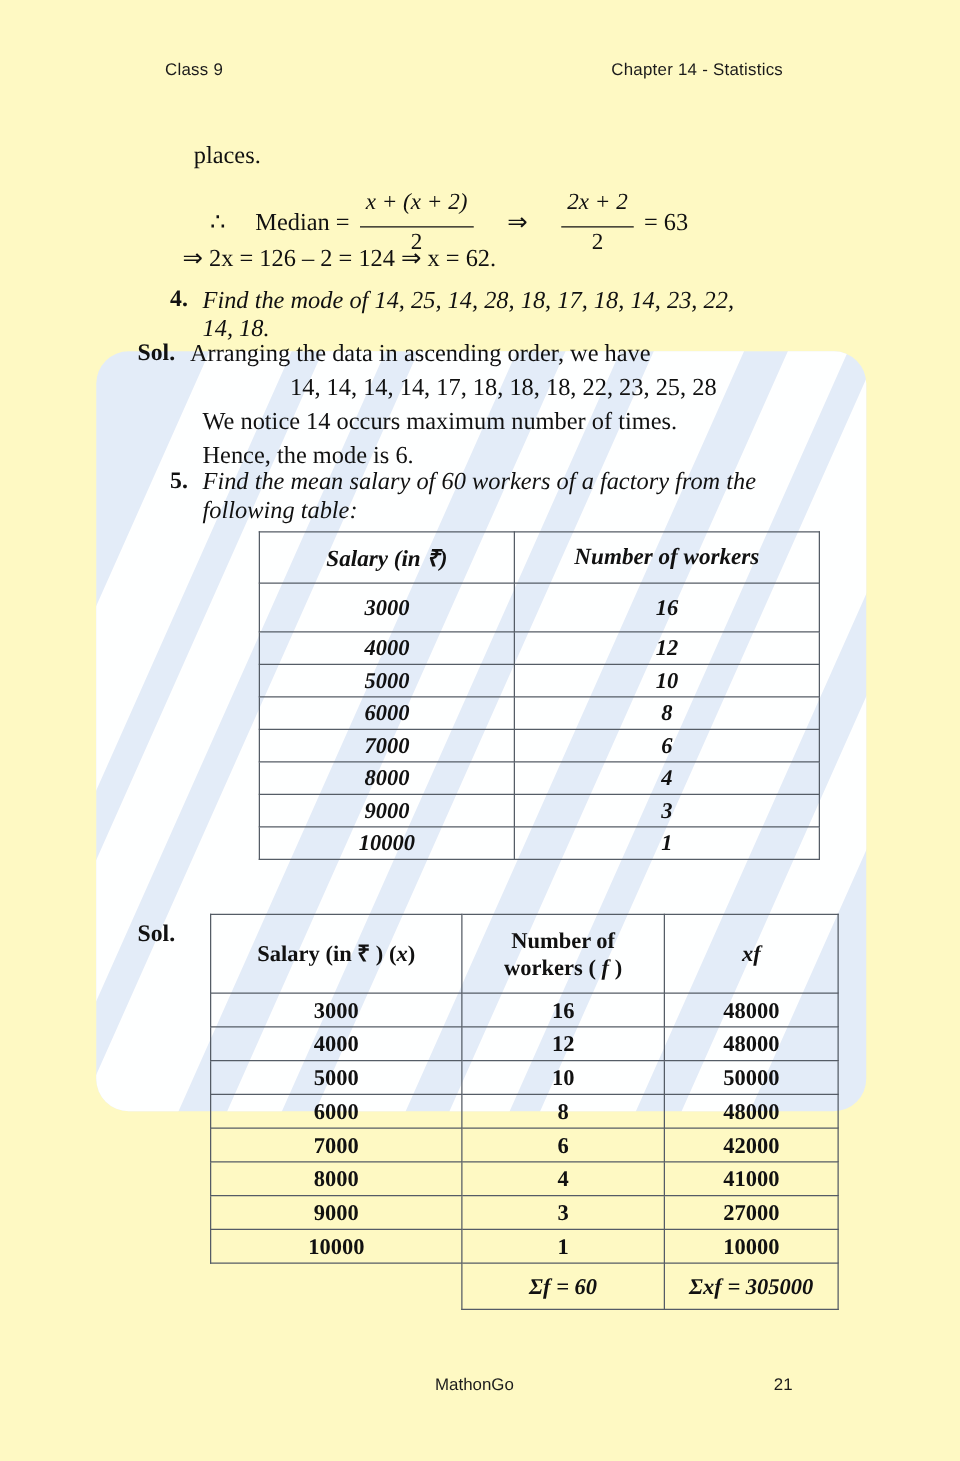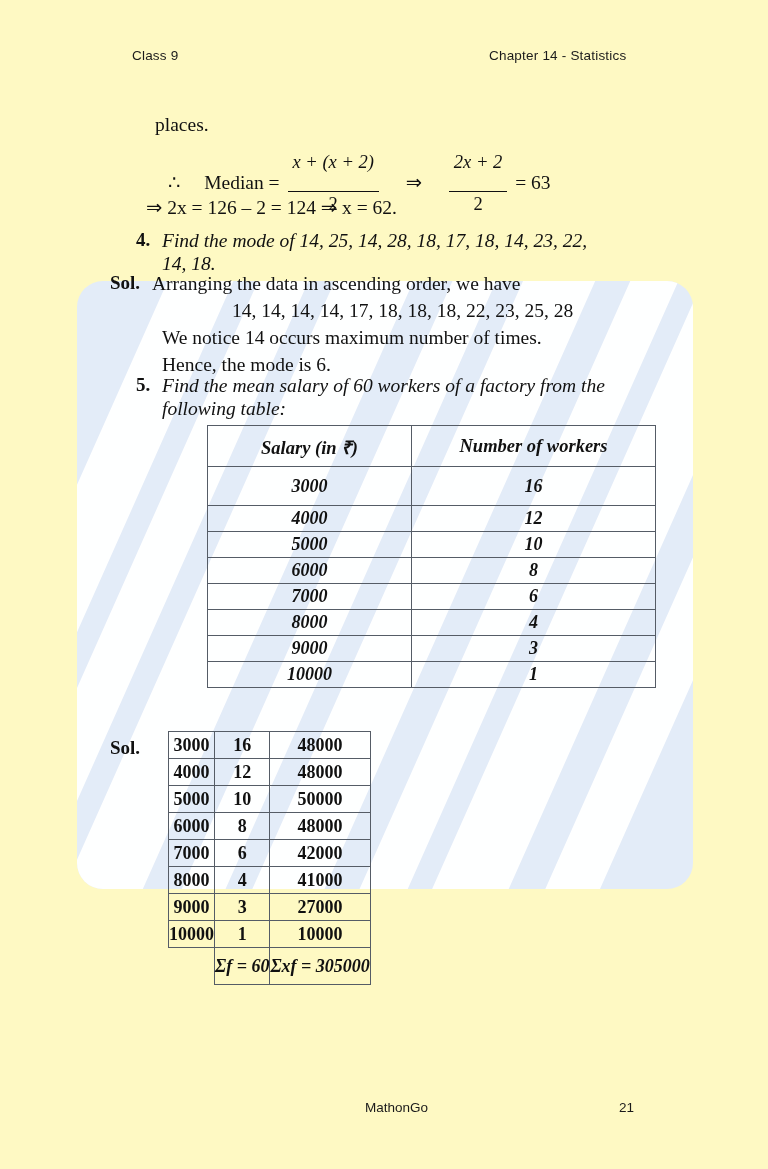--- a/index.html
+++ b/index.html
@@ -56,21 +56,21 @@
   .hdr.left  { left: 132px; }
   .hdr.right { left: 489px; }
 
   .ftr {
     position: absolute;
     top: 1100px;
     font-family: "Liberation Sans", sans-serif;
     font-size: 13.5px;
     color: #1b1b1b;
   }
-  .ftr.mid   { left: 348px; margin-left: 17px; }
+  .ftr.mid   { left: 348px; }
   .ftr.pageno{ left: 619px; }
 
   .line {
     position: absolute;
     font-size: 19.5px;
     line-height: 1.28;
     white-space: nowrap;
   }
   .it { font-style: italic; }
 
@@ -85,21 +85,21 @@
   .frac {
     display: inline-block;
     vertical-align: middle;
     text-align: center;
     position: relative;
     top: -1px;
     margin: 0 3px;
   }
   .frac .num {
     display: block;
-    padding: 0 5px 16px 5px;
+    padding: 0 5px 6px 5px;
     border-bottom: 1.4px solid #111;
     font-size: 18.5px;
   }
   .frac .den {
     display: block;
     padding-top: 1px;
     font-size: 18.5px;
   }
 
   
@@ -233,20 +233,30 @@
           <td>10000</td>
           <td>1</td>
         </tr>
       </tbody>
     </table>
 
     <div class="lbl" style="left:110px; top:737px;">Sol.</div>
 
     <table class="tbl" id="tbl2">
       <tbody>
+        <tr class="headrow">
+          <td class="c1">
+            <span>Salary (in ₹ ) (</span><span class="it">x</span><span>)</span>
+          </td>
+          <td class="c2">
+            <span>Number of</span><br>
+            <span>workers ( </span><span class="it">f</span><span> )</span>
+          </td>
+          <td class="c3 it">xf</td>
+        </tr>
         <tr>
           <td>3000</td>
           <td>16</td>
           <td>48000</td>
         </tr>
         <tr>
           <td>4000</td>
           <td>12</td>
           <td>48000</td>
         </tr>

